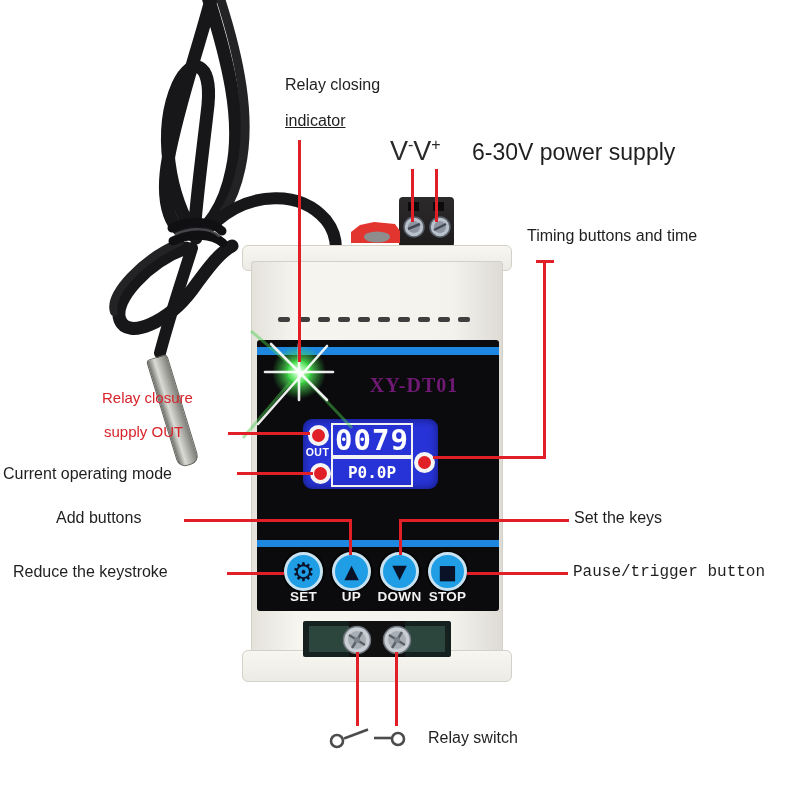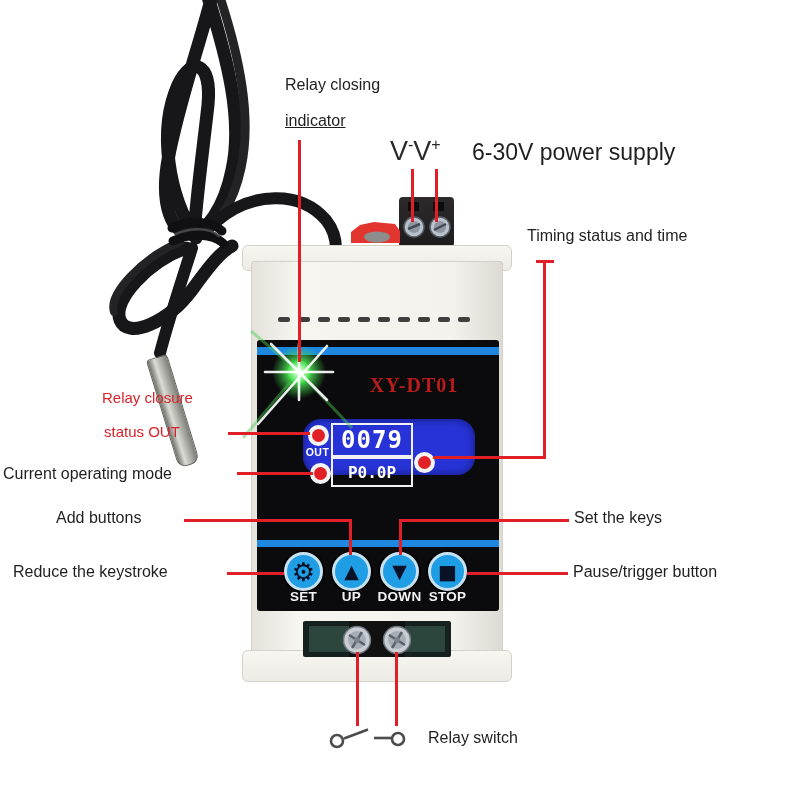--- a/index.html
+++ b/index.html
@@ -24,28 +24,28 @@
   #vents{left:278px;top:317px;width:200px;height:6px;display:flex;gap:8px;z-index:1;}
   #vents i{display:block;width:12px;height:5px;background:#3f3f3f;border-radius:2px;}
   #top-terminal{left:399px;top:197px;width:55px;height:50px;background:linear-gradient(180deg,#2c2a2b,#1d1b1c);
                 border-radius:4px;z-index:1;}
   #top-terminal .hole{position:absolute;width:11px;height:9px;background:#0c0c0c;top:5px;}
   #panel{left:257px;top:340px;width:242px;height:271px;background:var(--panel-black,#0b0b0d);
          border-radius:3px;z-index:1;}
   .stripe{position:absolute;left:257px;width:242px;background:var(--stripe-blue,#1e88e0);z-index:2;}
   #model{position:absolute;left:367px;top:374px;width:94px;text-align:center;z-index:2;
          font-family:"Liberation Serif",serif;font-weight:bold;font-size:20px;
-         letter-spacing:1px;color:#b91c1c;}
-  
-  #lcd{position:absolute;left:303px;top:419px;width:135px;height:56px;border-radius:18px;
-       background:var(--lcd-blue,#2733d6);z-index:2;box-shadow:inset 0 0 8px rgba(0,0,30,.55);padding-left:37px;}
+         letter-spacing:1px;color:#701a75;}
+  
+  #lcd{position:absolute;left:303px;top:419px;width:135px;height:70px;border-radius:9px;
+       background:var(--lcd-blue,#2733d6);z-index:2;box-shadow:inset 0 0 8px rgba(0,0,30,.55);}
   .seg-box{position:absolute;border:2px solid #f2f2f2;box-sizing:border-box;display:flex;
            align-items:center;justify-content:center;color:#ffffff;
            font-family:"DejaVu Sans Mono",monospace;font-weight:bold;}
-  #seg-top{left:28px;top:4px;width:82px;height:34px;font-size:24px;letter-spacing:1px;}
+  #seg-top{left:28px;top:4px;width:82px;height:34px;font-size:29px;letter-spacing:1px;}
   #seg-bottom{left:28px;top:38px;width:82px;height:30px;font-size:16px;}
   .ind{position:absolute;width:21px;height:21px;border-radius:50%;background:#f5f5f5;}
   .ind::after{content:"";position:absolute;left:4px;top:4px;width:13px;height:13px;border-radius:50%;
               background:var(--accent-red,#e01f26);}
   #out-lbl{position:absolute;left:1px;top:27px;width:27px;text-align:center;color:#fff;
            font-size:10.5px;font-weight:bold;letter-spacing:0.5px;}
   
   .pbtn{position:absolute;top:552px;width:39px;height:39px;border-radius:50%;z-index:2;
         background:var(--button-blue,#1f9de5);border:3px solid var(--button-ring,#c8e2f2);
         box-sizing:border-box;display:flex;align-items:center;justify-content:center;
@@ -229,25 +229,25 @@
   <div class="rl" style="left:395px;top:652px;width:3px;height:74px;"></div>
 
   <div class="lbl" style="left:285px;top:76px;">Relay closing</div>
   <div class="lbl" style="left:285px;top:112px;text-decoration:underline;">indicator</div>
 
   <div class="vlab" style="left:390px;top:136px;">
     <span>V</span><sup>-</sup><span>V</span><sup>+</sup>
   </div>
   <div class="lbl" style="left:472px;top:139px;font-size:23px;">6-30V power supply</div>
 
-  <div class="lbl" style="left:527px;top:227px;">Timing status and time</div>
+  <div class="lbl" style="left:527px;top:227px;">Timing buttons and time</div>
 
   <div class="lbl red" style="left:102px;top:389px;">Relay closure</div>
-  <div class="lbl red" style="left:104px;top:423px;">status OUT</div>
+  <div class="lbl red" style="left:104px;top:423px;">supply OUT</div>
 
   <div class="lbl" style="left:3px;top:465px;">Current operating mode</div>
   <div class="lbl" style="left:574px;top:509px;">Set the keys</div>
   <div class="lbl" style="left:56px;top:509px;">Add buttons</div>
   <div class="lbl" style="left:13px;top:563px;">Reduce the keystroke</div>
-  <div class="lbl" style="left:573px;top:563px;">Pause/trigger button</div>
+  <div class="lbl" style="left:573px;top:563px;font-family:Liberation Mono, monospace;">Pause/trigger button</div>
   <div class="lbl" style="left:428px;top:729px;">Relay switch</div>
 
 </div>
 
 </body></html>

